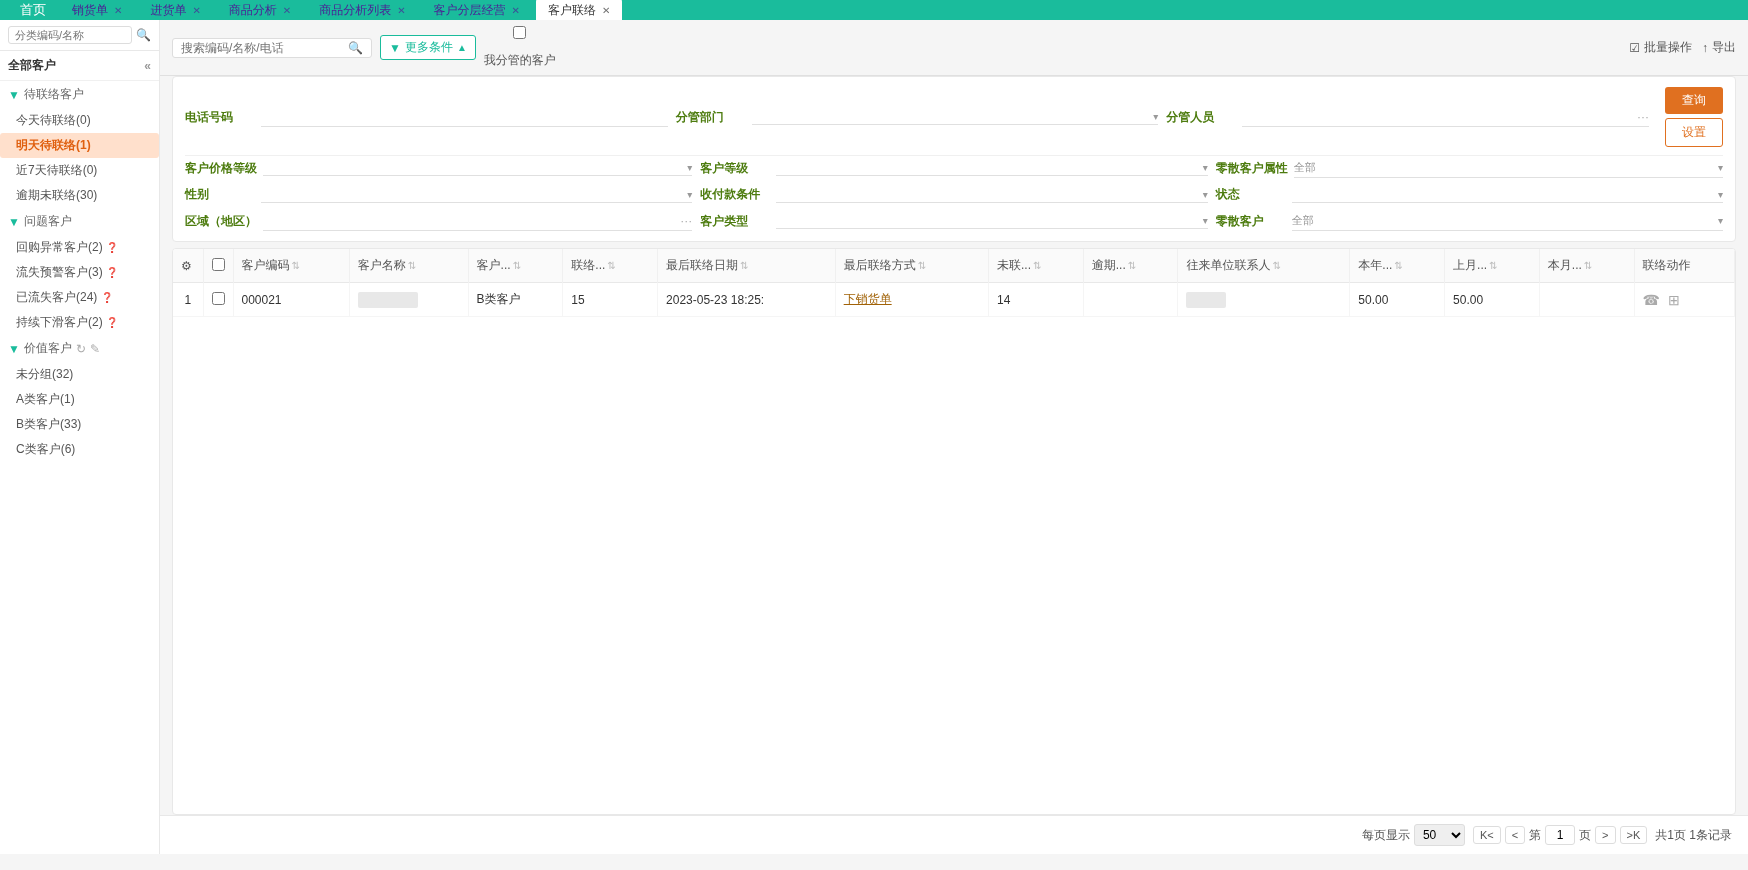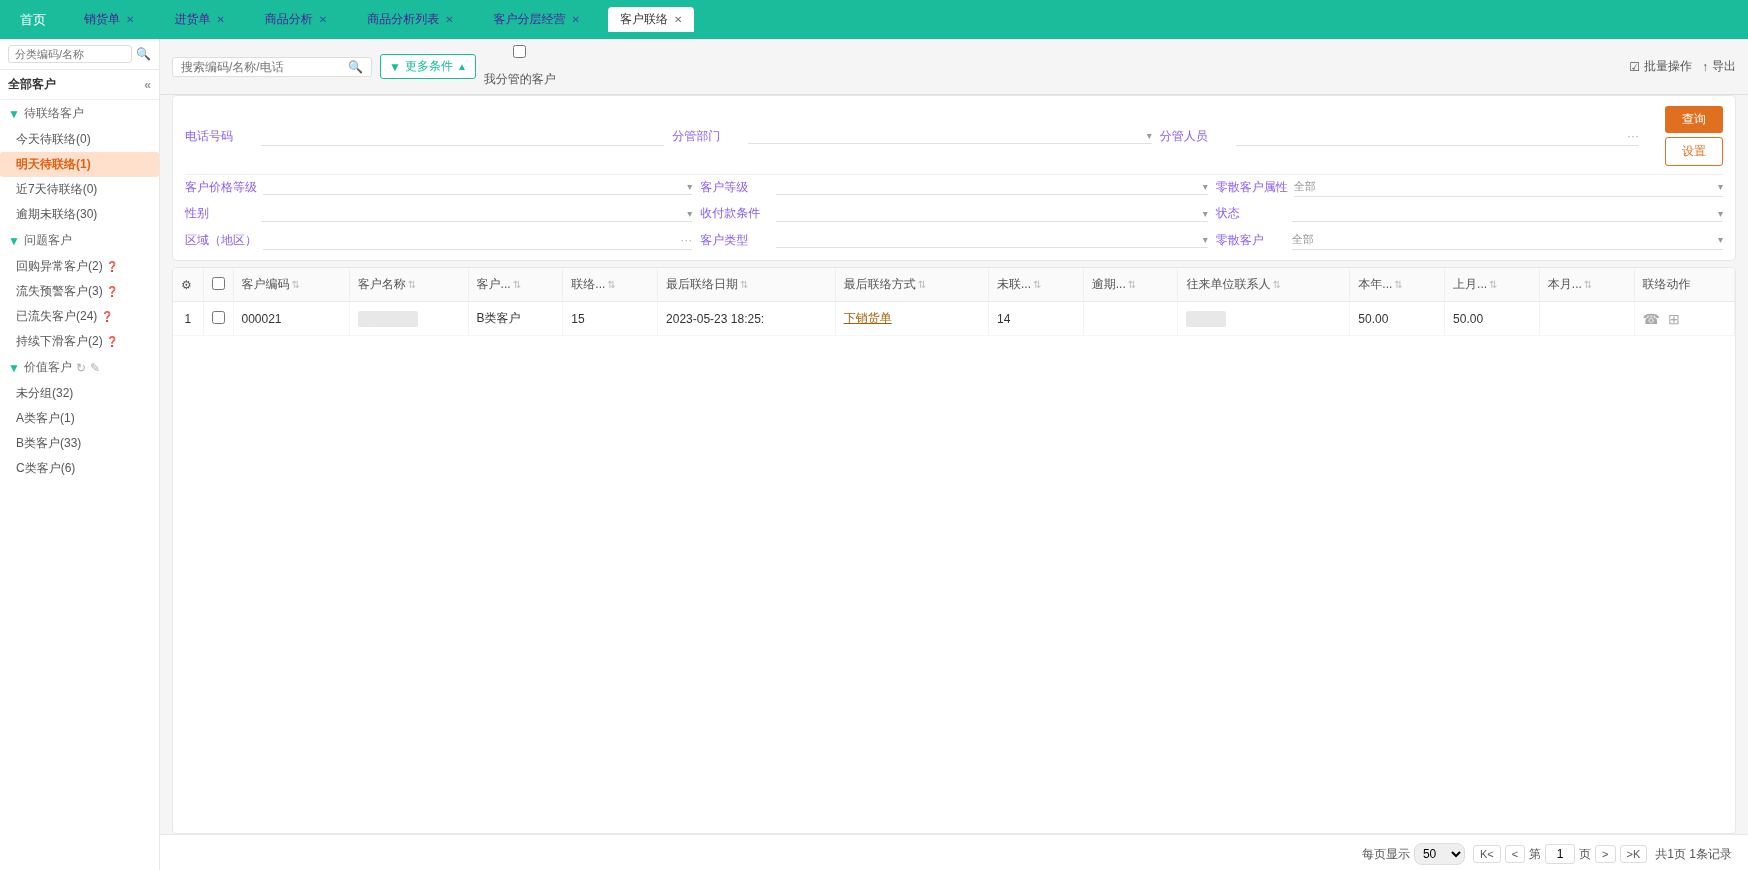--- a/index.html
+++ b/index.html
@@ -3,23 +3,23 @@
   <meta charset="utf-8">
   <style>
     * { box-sizing: border-box; margin: 0; padding: 0; font-family: 'Microsoft YaHei', Arial, sans-serif; font-size: 12px; }
     body { background: #f5f5f5; overflow: hidden; }
 
     
     .top-nav {
       display: flex;
       align-items: center;
       background: #1abc9c;
-      height: 39px;
+      height: 20px;
       padding: 0 10px;
-      gap: 16px;
+      gap: 4px;
     }
     .nav-item {
       color: #4c1d95;
       padding: 4px 12px;
       border-radius: 4px 4px 0 0;
       cursor: pointer;
       font-size: 13px;
       white-space: nowrap;
       display: flex;
       align-items: center;
@@ -200,23 +200,24 @@
       margin-bottom: 8px;
     }
     .filter-row:last-child { margin-bottom: 0; }
     .filter-field {
       display: flex;
       align-items: center;
       gap: 6px;
       flex: 1;
     }
     .filter-label {
-      color: #8b5cf6;
+      color: #4d7c0f;
       white-space: nowrap;
       min-width: 70px;
+      font-weight: bold;
     }
     .filter-input {
       flex: 1;
       border: none;
       border-bottom: 1px solid #e0e0e0;
       outline: none;
       padding: 2px 0;
       font-size: 12px;
       color: #333;
       background: transparent;
@@ -259,21 +260,21 @@
       border: 1px solid #e07020;
       border-radius: 3px;
       padding: 5px 16px;
       cursor: pointer;
       font-size: 12px;
     }
     .filter-actions {
       display: flex;
       flex-direction: column;
       gap: 4px;
-      margin-left: 18px;
+      margin-left: 8px;
     }
     .filter-divider {
       height: 1px;
       background: #f0f0f0;
       margin: 2px 0;
     }
 
     
     .table-container {
       flex: 1;
@@ -327,21 +328,21 @@
       font-size: 12px;
       color: #555;
     }
     .page-size-select {
       display: flex;
       align-items: center;
       gap: 4px;
     }
     .page-size-select select {
       border: 1px solid #ddd;
-      border-radius: 8px;
+      border-radius: 3px;
       padding: 2px 4px;
       font-size: 12px;
     }
     .page-nav {
       display: flex;
       align-items: center;
       gap: 4px;
     }
     .page-btn {
       border: 1px solid #ddd;

